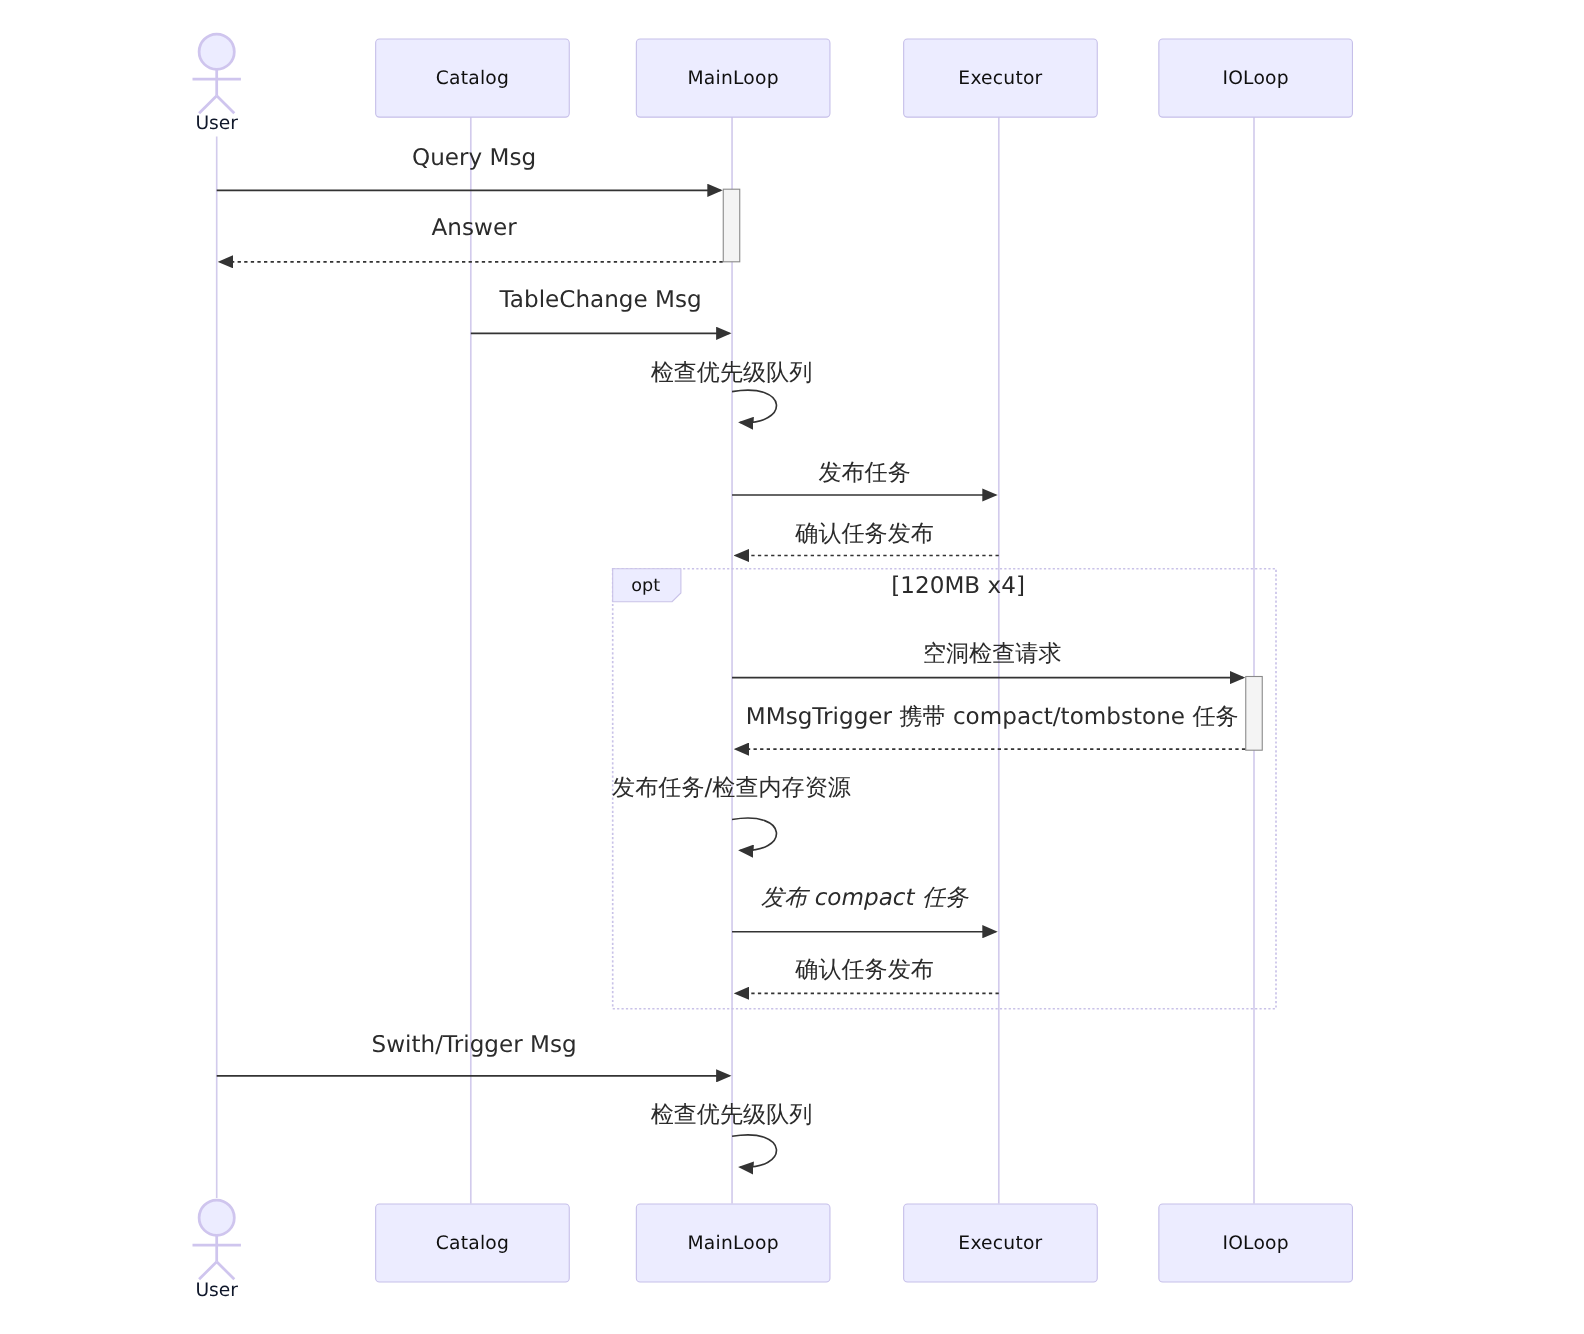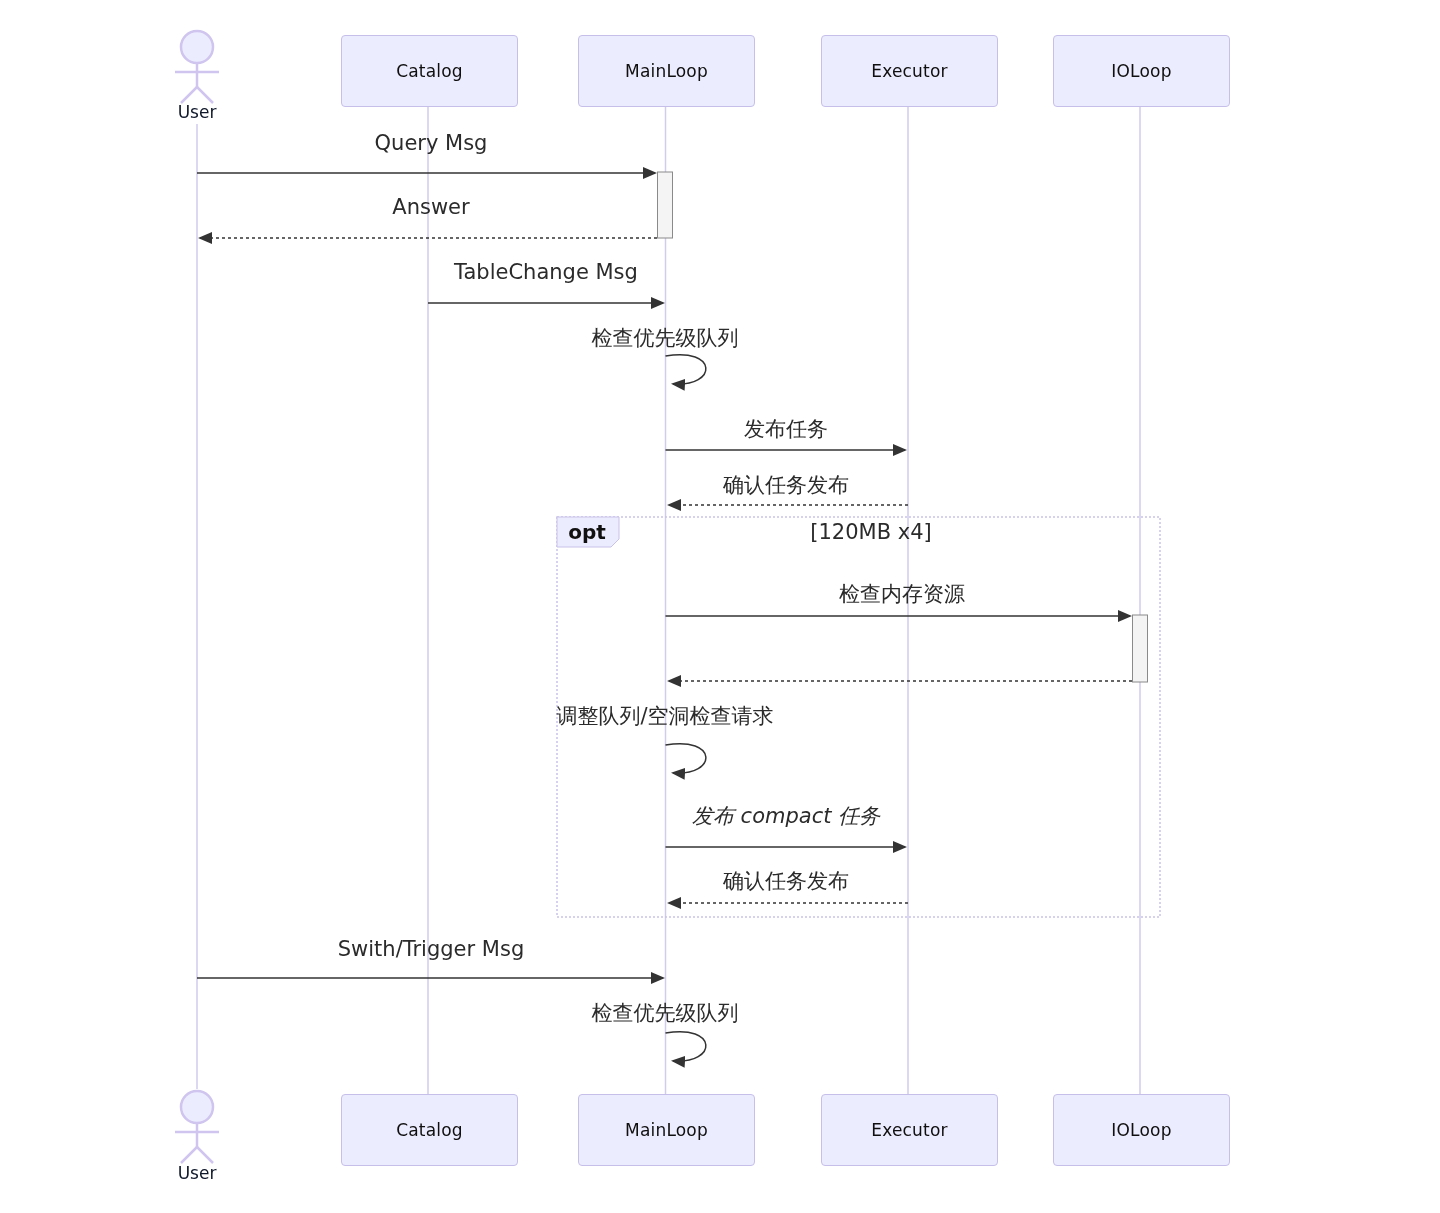--- a/index.html
+++ b/index.html
@@ -18,21 +18,21 @@
   .msg-label {
     position:absolute; transform:translateX(-50%);
     font-size:21px; line-height:22px; color:#2b2b2b; white-space:nowrap;
   }
   .actor-name {
     position:absolute; transform:translateX(-50%);
     font-size:17px; line-height:22px; color:#0f172a; white-space:nowrap;
   }
   .opt-text {
     position:absolute; transform:translateX(-50%);
-    font-size:20px; line-height:22px; color:#111; font-weight:700; white-space:nowrap;
+    font-size:16px; line-height:22px; color:#111; font-weight:400; white-space:nowrap;
   }
 </style>
 </head>
 <body>
 
 <div class="stage">
 
   <svg class="overlay" width="1440" height="1213" viewBox="0 0 1440 1213">
     <defs>
       <marker id="arrow" viewBox="0 0 14 12" markerUnits="userSpaceOnUse" markerWidth="14" markerHeight="12" refX="12" refY="6" orient="auto">
@@ -111,22 +111,23 @@
 
   <div class="actor-name" style="left:197px;top:101px;">User</div>
   <div class="actor-name" style="left:197px;top:1162px;">User</div>
 
   <div class="msg-label" style="left:431px;top:132px;">Query Msg</div>
   <div class="msg-label" style="left:431px;top:196px;text-align:center;">Answer</div>
   <div class="msg-label" style="left:546px;top:261px;">TableChange Msg</div>
   <div class="msg-label" style="left:665px;top:327px;">检查优先级队列</div>
   <div class="msg-label" style="left:786px;top:418px;">发布任务</div>
   <div class="msg-label" style="left:786px;top:474px;">确认任务发布</div>
-  <div class="msg-label" style="left:902px;top:583px;">检查内存资源</div>
-  <div class="msg-label" style="left:665px;top:705px;">调整队列/空洞检查请求</div>
+  <div class="msg-label" style="left:902px;top:583px;">空洞检查请求</div>
+  <div class="msg-label" style="left:902px;top:640px;">MMsgTrigger 携带 compact/tombstone 任务</div>
+  <div class="msg-label" style="left:665px;top:705px;">发布任务/检查内存资源</div>
   <div class="msg-label" style="left:786px;top:805px;font-style:italic;">发布 compact 任务</div>
   <div class="msg-label" style="left:786px;top:870px;">确认任务发布</div>
   <div class="msg-label" style="left:431px;top:938px;">Swith/Trigger Msg</div>
   <div class="msg-label" style="left:665px;top:1002px;">检查优先级队列</div>
 
   <div class="opt-text" style="left:587px;top:521px;">opt</div>
   <div class="msg-label" style="left:871px;top:521px;">[120MB x4]</div>
 
 </div>
 

